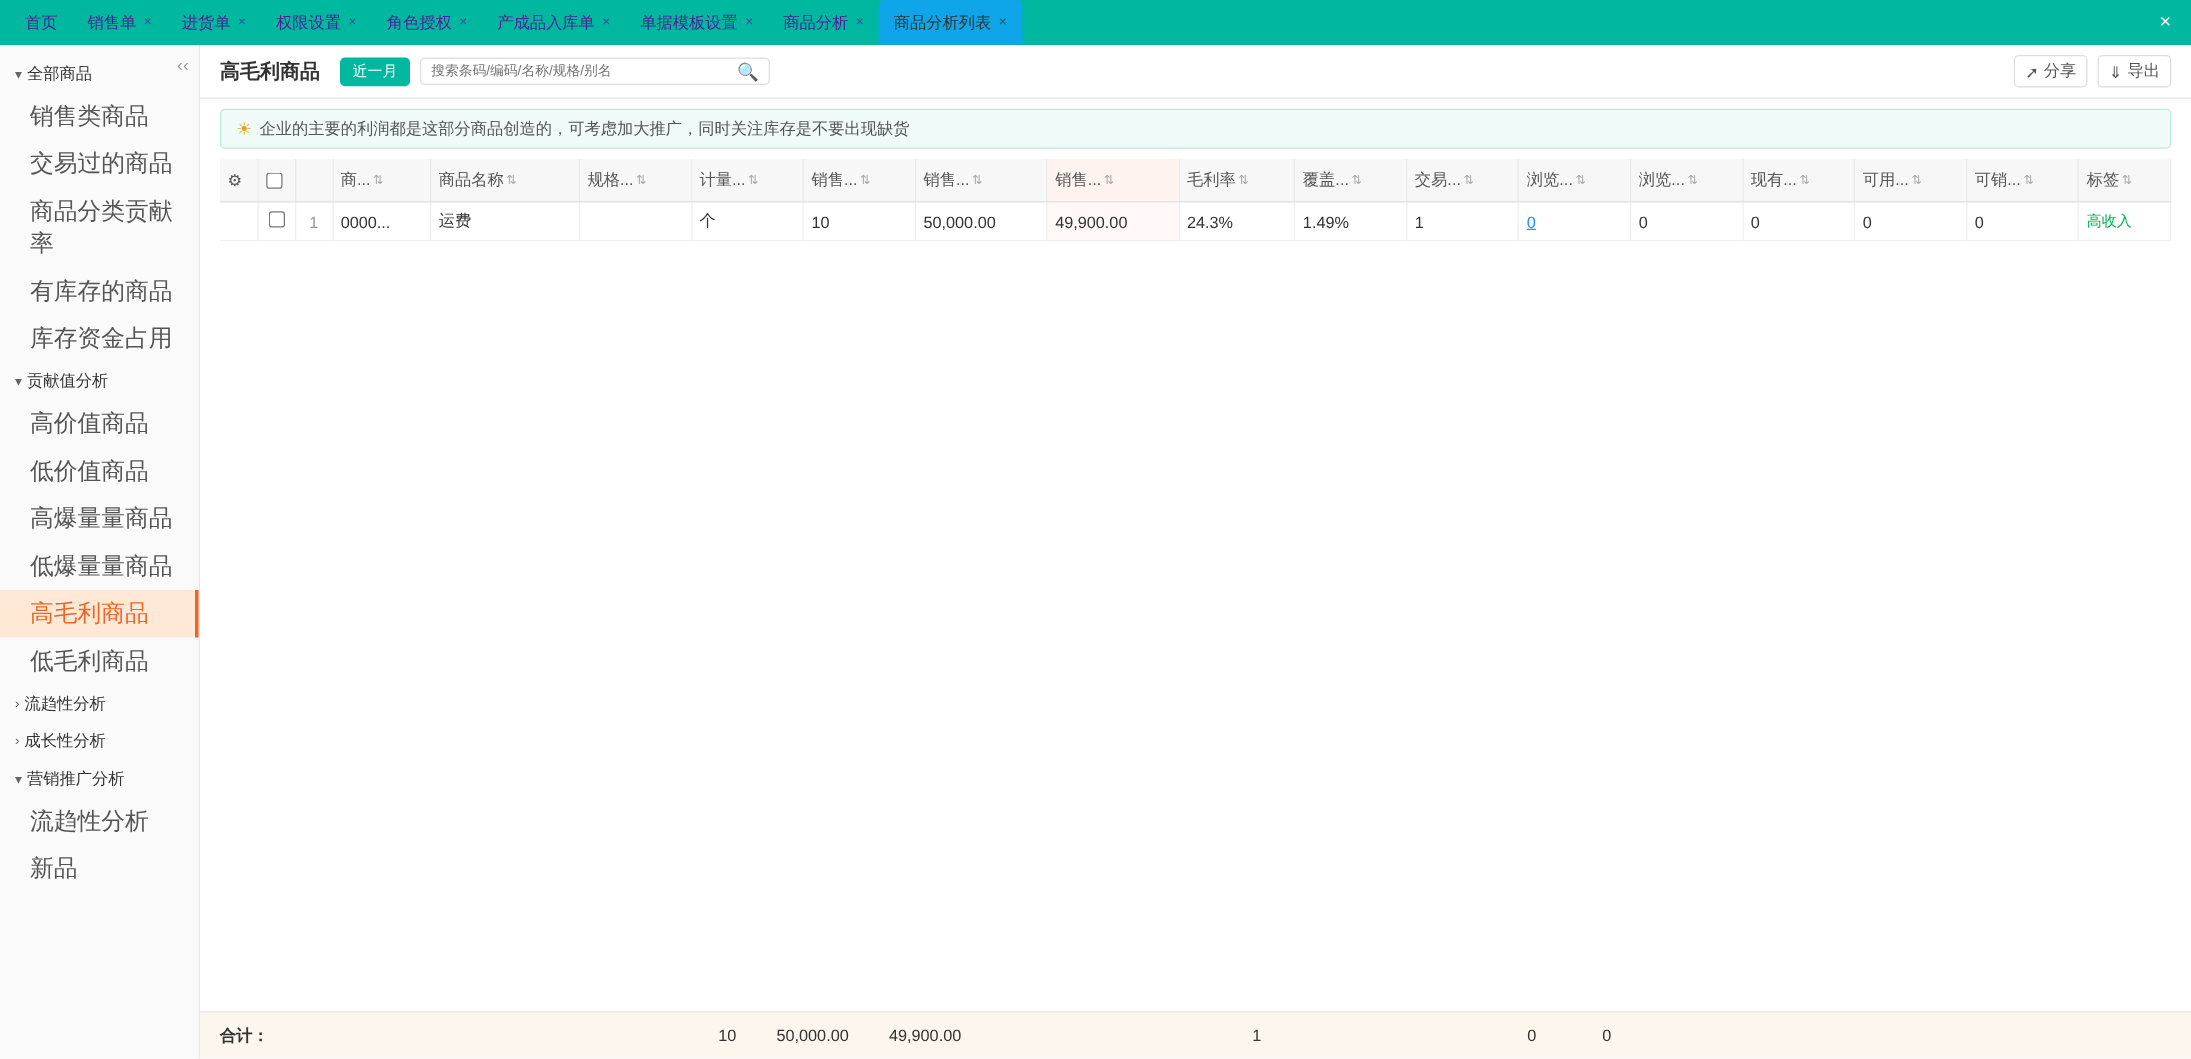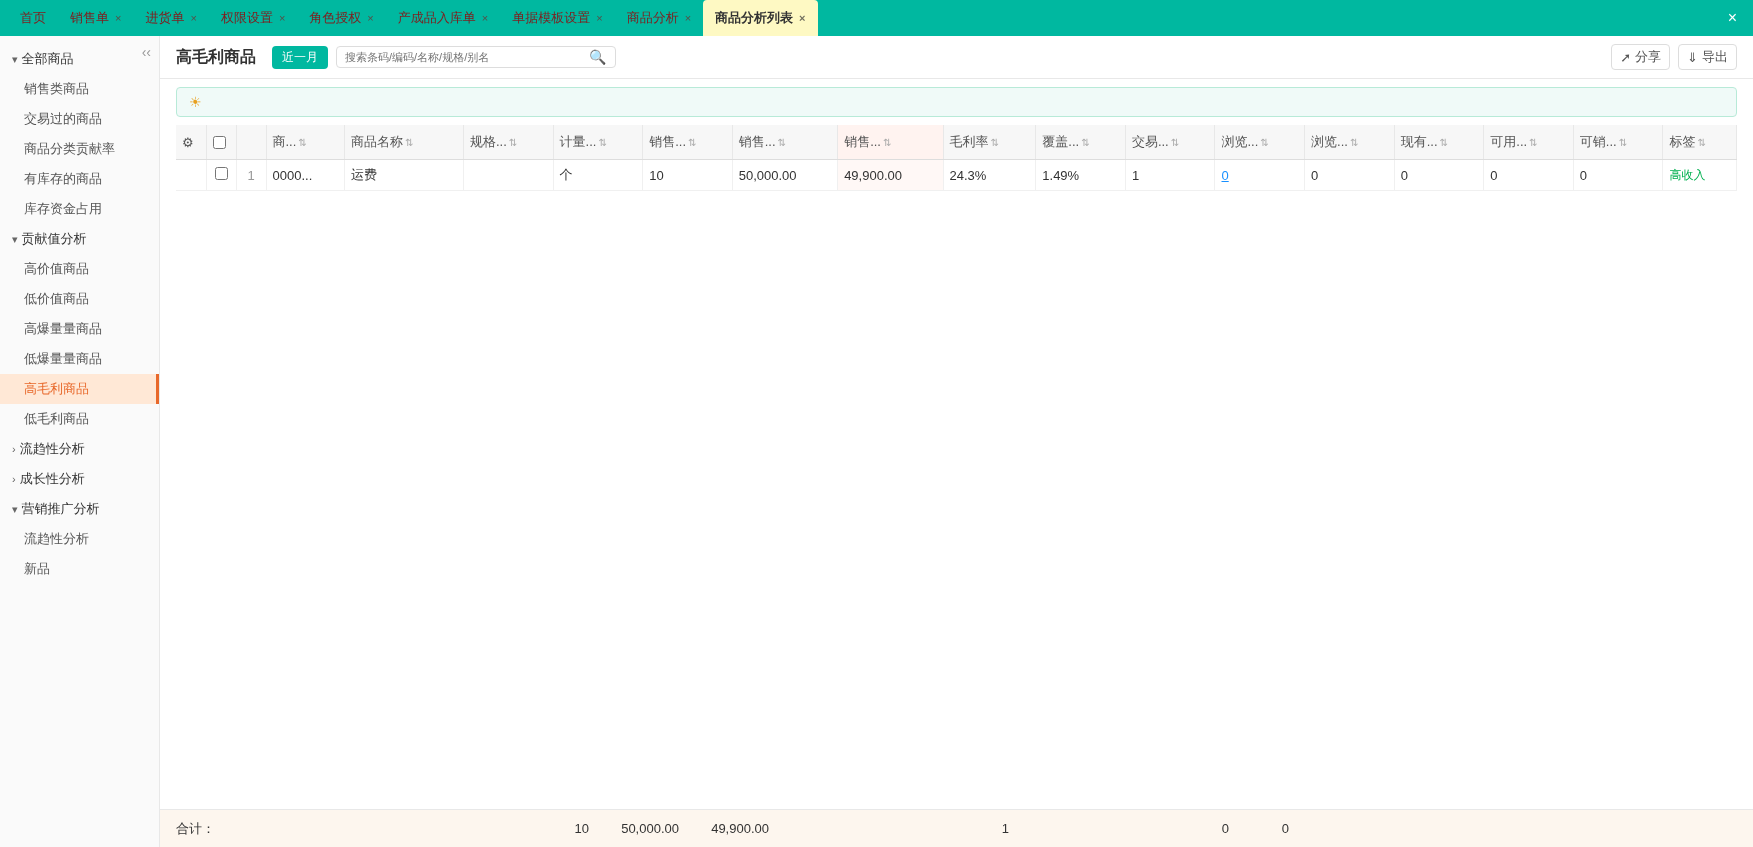--- a/index.html
+++ b/index.html
@@ -14,29 +14,28 @@
       padding: 0 8px;
       color: white;
       user-select: none;
     }
     .nav-tab {
       padding: 0 12px;
       height: 36px;
       display: flex;
       align-items: center;
       cursor: pointer;
-      color: #7f1d1d;
+      color: #4c1d95;
       font-size: 13px;
       white-space: nowrap;
     }
     .nav-tab.active {
-      background: #fef9c3;
+      background: #0ea5e9;
       color: #333;
       border-radius: 4px 4px 0 0;
-      font-weight: bold;
     }
     .nav-tab .close-x {
       margin-left: 6px;
       font-size: 11px;
       opacity: 0.7;
     }
     .nav-spacer { flex: 1; }
     .nav-close { color: white; font-size: 16px; cursor: pointer; padding: 0 8px; }
 
     
@@ -70,21 +69,21 @@
       padding: 6px 12px;
       color: #333;
       font-size: 13px;
       cursor: pointer;
     }
     .sidebar-group-label .arrow { margin-right: 4px; color: #666; font-size: 11px; }
     .sidebar-item {
       padding: 6px 12px 6px 24px;
       color: #555;
       cursor: pointer;
-      font-size: 13px;
+      font-size: 19px;
       font-family: Liberation Serif, serif;
     }
     .sidebar-item.active {
       background: #ffe8d6;
       color: #e8682a;
       border-right: 3px solid #e8682a;
     }
 
     
     .content-area {
@@ -212,21 +211,21 @@
     .footer-summary {
       background: #fdf6ee;
       border-top: 1px solid #e8e8e8;
       padding: 8px 16px;
       display: flex;
       align-items: center;
       font-size: 13px;
       color: #333;
       min-height: 38px;
     }
-    .footer-label { margin-right: 40px; font-weight: normal; }
+    .footer-label { margin-right: 40px; font-weight: bold; }
     .footer-cells {
       display: flex;
       flex: 1;
     }
     .footer-cell {
       padding: 0 6px;
       min-width: 80px;
       text-align: right;
     }
 
@@ -338,20 +337,21 @@
         <span>分享</span>
       </button>
       <button class="header-btn">
         <span>⇓</span>
         <span>导出</span>
       </button>
     </div>
 
     <div class="info-banner">
       <span class="info-icon">☀</span>
+      <span>企业的主要的利润都是这部分商品创造的，可考虑加大推广，同时关注库存是不要出现缺货</span>
     </div>
 
     <div class="table-wrapper">
       <table>
         <thead>
           <tr>
             <th style="width:30px;">
               <div class="th-inner">
                   <span>⚙</span>
                 </div>

